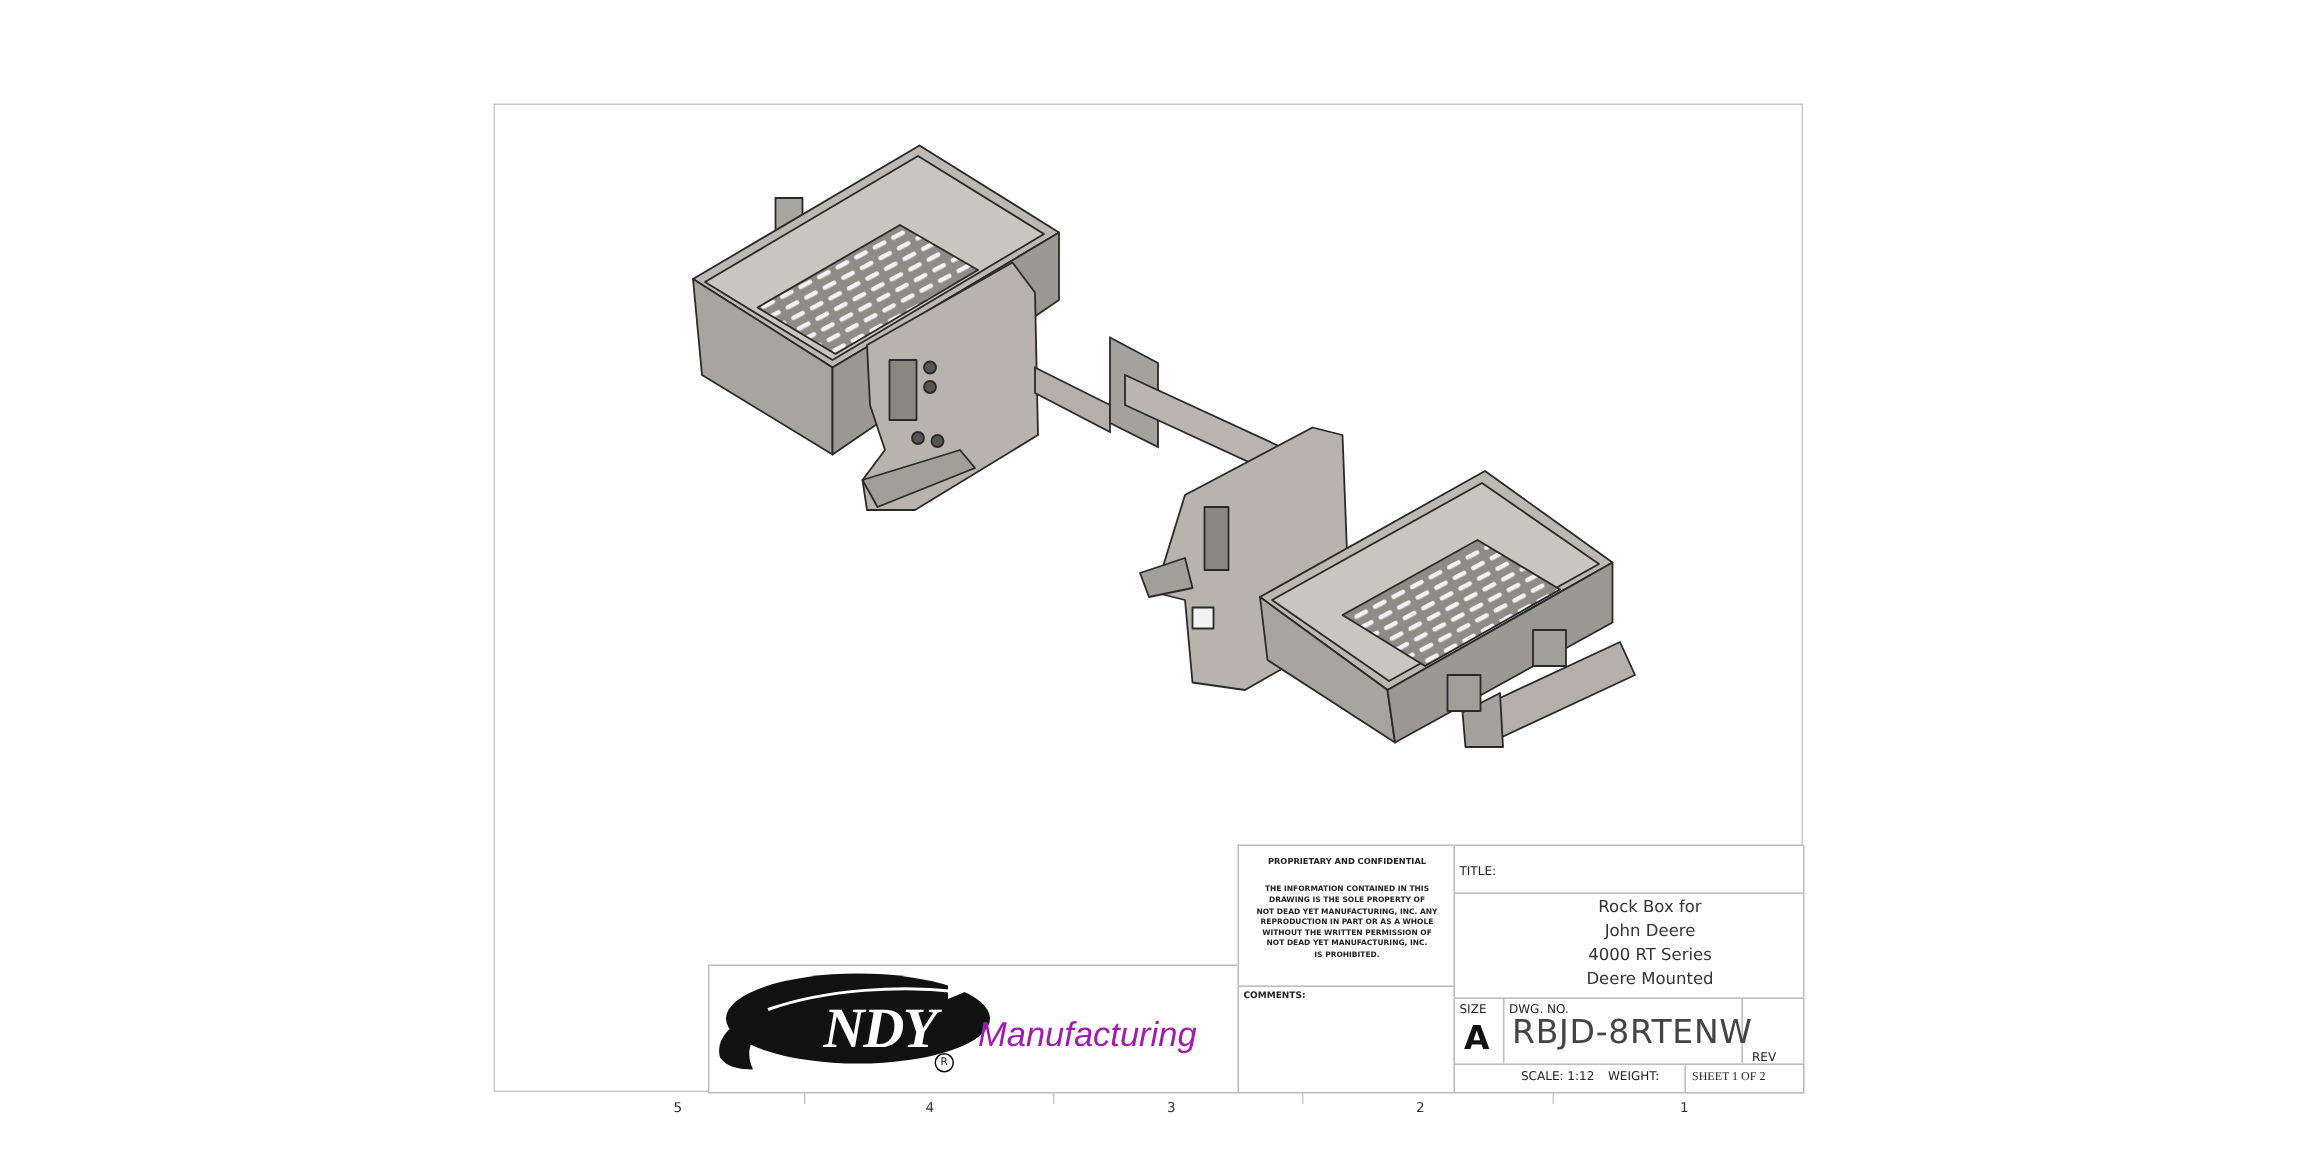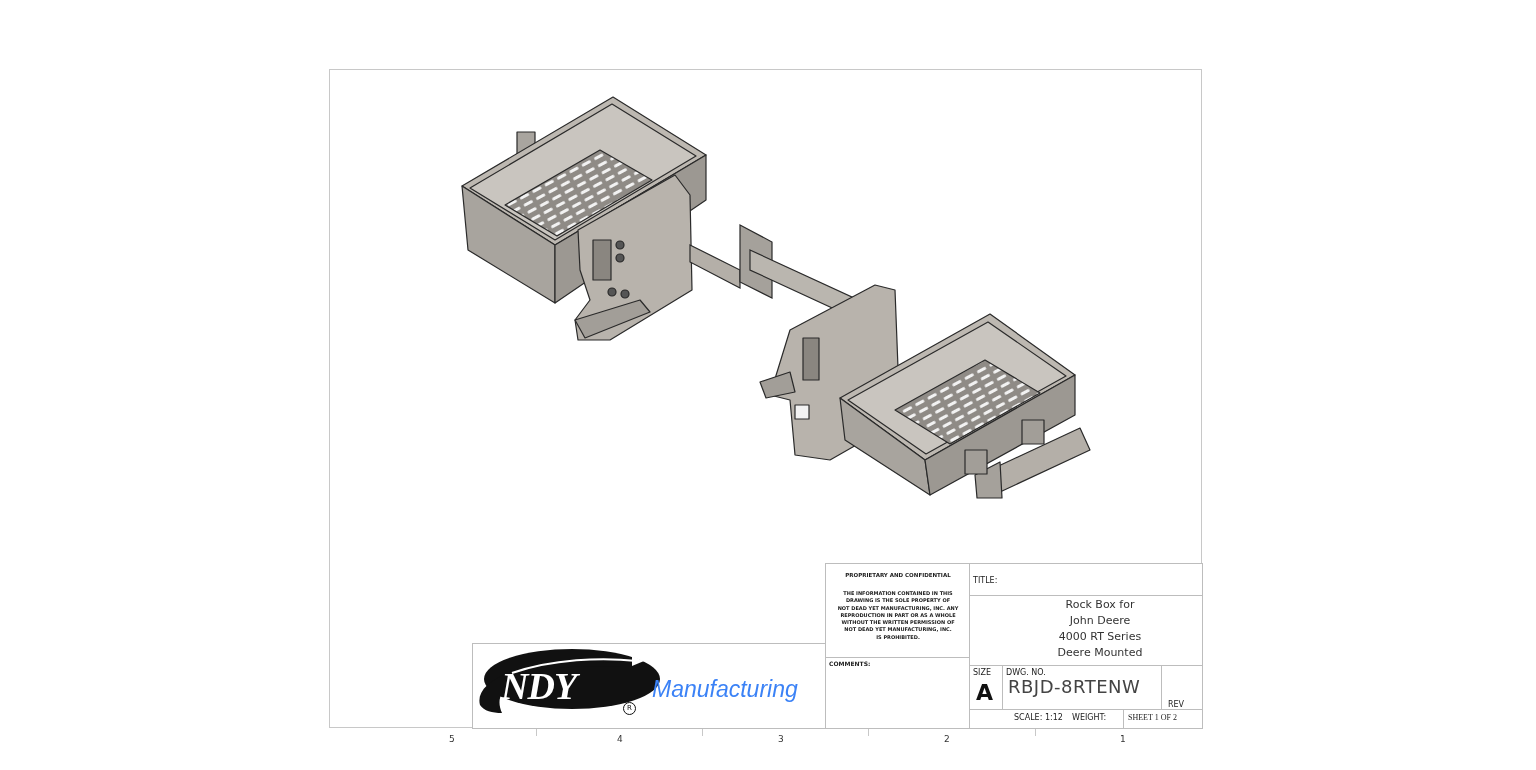--- a/index.html
+++ b/index.html
@@ -7,24 +7,24 @@
   .sheet { position:absolute; left:329px; top:69px; width:873px; height:659px; border:1px solid #c8c8c8; box-sizing:border-box; }
   .zone-label { position:absolute; top:734px; font-size:9px; color:#333; font-family:"DejaVu Sans", sans-serif; }
   .tick { position:absolute; top:728px; width:1px; height:8px; background:#c8c8c8; }
   .tb-box { position:absolute; border:1px solid #bdbdbd; box-sizing:border-box; background:#fff; }
   .prop-title { position:absolute; left:826px; top:572px; width:144px; text-align:center; font-size:5.5px; font-weight:bold; }
   .prop-body { position:absolute; left:826px; top:590px; width:144px; text-align:center; font-size:5px; line-height:7.3px; font-weight:bold; }
   .title-lbl { position:absolute; left:973px; top:576px; font-size:8px; }
   .title-text { position:absolute; left:1000px; top:597px; width:200px; text-align:center; font-size:11px; line-height:16px; color:#333; }
   .lbl { position:absolute; font-size:8px; color:#222; }
   .size-val { position:absolute; left:976px; top:680px; font-size:22px; font-weight:bold; color:#111; }
-  .dwg-val { position:absolute; left:1008px; top:676px; font-size:18px; color:#444; letter-spacing:0.5px; }
+  .dwg-val { position:absolute; left:1008px; top:676px; font-size:22px; color:#444; letter-spacing:0.5px; }
   .logo { position:absolute; left:472px; top:643px; width:354px; height:86px; border:1px solid #bdbdbd; box-sizing:border-box; background:#fff; }
-  .logo-text { position:absolute; left:652px; top:676px; font-size:23px; font-style:italic; color:#3b82f6; font-family:"Liberation Sans", sans-serif; }
-  .ndy-text { position:absolute; left:501px; top:664px; font-size:38px; font-style:italic; font-weight:bold; color:#fff; font-family:"Liberation Serif", serif; letter-spacing:-1px; }
+  .logo-text { position:absolute; left:652px; top:676px; font-size:23px; font-style:italic; color:#a21caf; font-family:"Liberation Sans", sans-serif; }
+  .ndy-text { position:absolute; left:549px; top:664px; font-size:38px; font-style:italic; font-weight:bold; color:#fff; font-family:"Liberation Serif", serif; letter-spacing:-1px; }
   .reg { position:absolute; left:623px; top:702px; width:11px; height:11px; border:1px solid #111; border-radius:50%; font-size:7px; line-height:11px; text-align:center; color:#111; }
   .drawing { position:absolute; left:455px; top:90px; }
 </style>
 </head>
 <body>
 
 <div class="sheet"></div>
 
 <svg class="drawing" width="640" height="420" viewBox="455 90 640 420" xmlns="http://www.w3.org/2000/svg">
   <defs>

